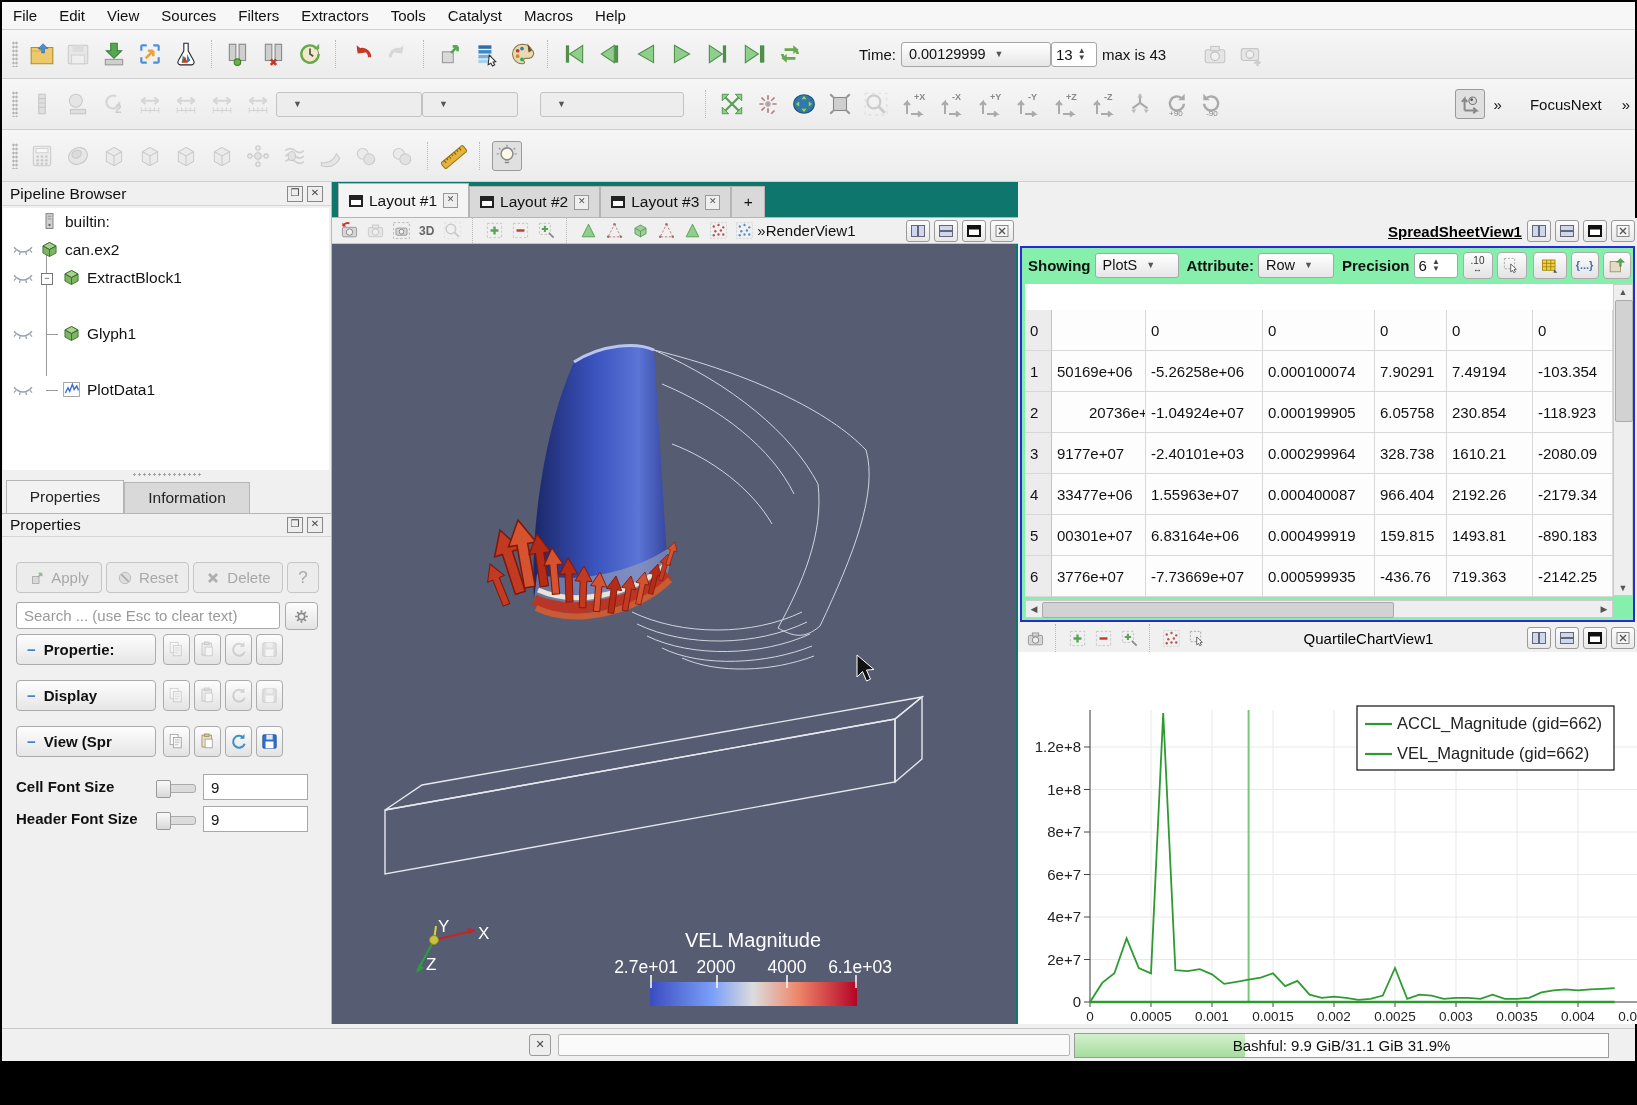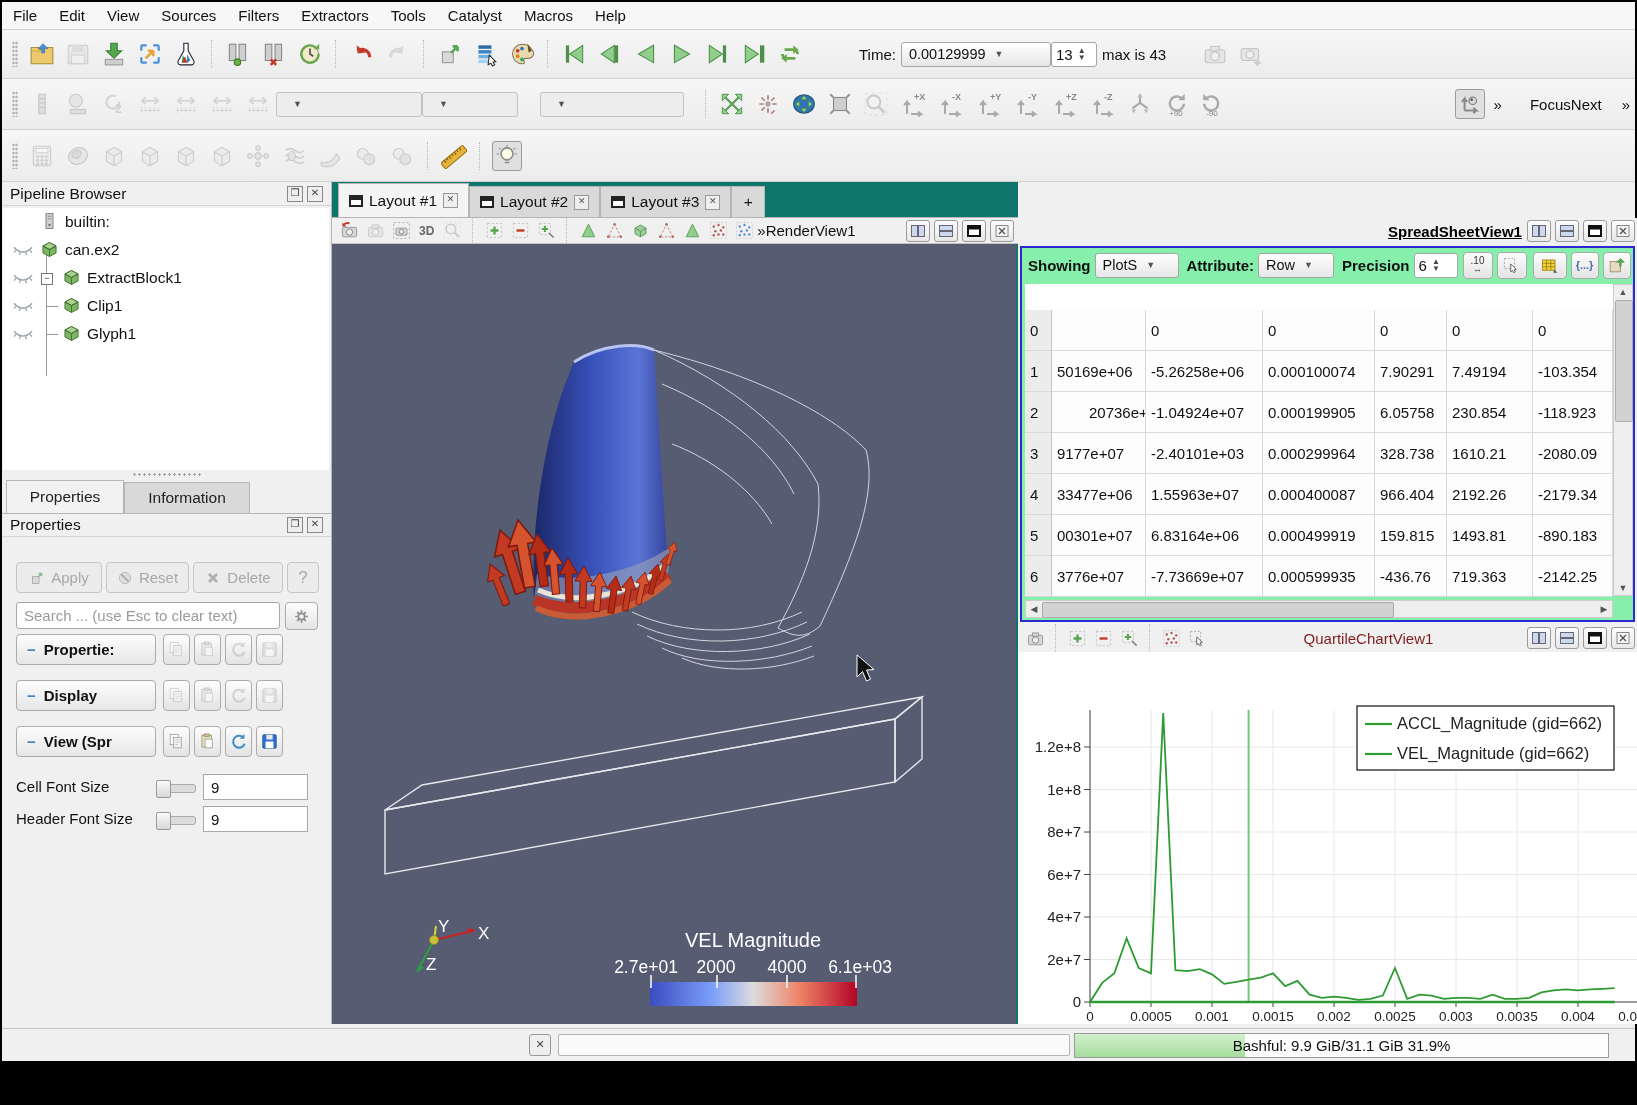--- a/index.html
+++ b/index.html
@@ -61,21 +61,21 @@
   .btn svg{width:16px;height:16px;}
   .searchbox{position:absolute;height:27px;background:#fff;border:1px solid #a8a8a8;border-radius:3px;
              font-size:15px;color:#9a9a9a;display:flex;align-items:center;padding:0 7px;box-sizing:border-box;}
   .secbtn{position:absolute;height:31px;background:linear-gradient(#fdfdfd,#e6e6e6);border:1px solid #ababab;border-radius:4px;
           display:flex;align-items:center;font-size:15px;font-weight:bold;color:#111;padding:0 10px;box-sizing:border-box;gap:8px;}
   .secbtn .dash{color:#3d7fc1;font-weight:bold;}
   .minibtn{position:absolute;width:27px;height:31px;background:linear-gradient(#fdfdfd,#e3e3e3);
            border:1px solid #ababab;border-radius:4px;display:flex;align-items:center;justify-content:center;box-sizing:border-box;}
   .minibtn svg{width:19px;height:19px;}
   .minibtn.off svg{opacity:.45;filter:grayscale(.9);}
-  .fldlabel{position:absolute;font-size:15px;color:#111;}
+  .fldlabel{position:absolute;font-size:15px;color:#111;font-weight:bold;}
   .slider{position:absolute;width:37px;height:7px;background:#dcdcdc;border:1px solid #aaa;border-radius:3px;}
   .slider .knob{position:absolute;left:-2px;top:-5px;width:13px;height:16px;background:linear-gradient(#fafafa,#d8d8d8);border:1px solid #999;border-radius:2px;}
   .fldinput{position:absolute;height:26px;background:#fff;border:1px solid #a8a8a8;font-size:15px;color:#111;
             display:flex;align-items:center;padding:0 7px;box-sizing:border-box;}
   
   #centerpane{position:absolute;left:330px;top:180px;width:686px;height:842px;background:#0f766e;}
   #tabbar{position:absolute;left:0;top:0;width:100%;height:36px;border-bottom:1px solid #b5b5b5;display:flex;align-items:flex-end;padding-left:6px;box-sizing:border-box;}
   .ltab{height:31px;display:flex;align-items:center;gap:6px;padding:0 10px;font-size:15.5px;color:#111;
         border:1px solid #b5b5b5;border-bottom:none;background:#d9d9d9;box-sizing:border-box;}
   .ltab.active{background:#f4f4f4;height:34px;}
@@ -609,45 +609,44 @@
                 <path d="M4 10.5l-2 2.5M9 12.5l-1 3M15 12.5l1 3M20 10.5l2 2.5" stroke="#9aa3ad" stroke-width="1.4"></path>
               </svg></span>
             <span class="expander" style="left: 38px; top: 9px;">−</span>
             <span class="pipe-icon" style="left: 58px; top: 3px;"><svg viewBox="0 0 24 24">
                 <path d="M4.5 8l7.5-4 7.5 4v8l-7.5 4-7.5-4z" fill="#7cb564" stroke="#3e6b2a"></path>
                 <path d="M4.5 8l7.5-4 7.5 4-7.5 4z" fill="#a8d18f" stroke="#3e6b2a"></path>
                 <path d="M4.5 8l7.5 4M12 12v8M19.5 8l-7.5 4" stroke="#3e6b2a" fill="none"></path>
               </svg></span>
             <span class="pipe-label" style="left: 84px;">ExtractBlock1</span>
           </div>
-          <div class="pipe-row" style="top: 84px;">
-            <span class="pipe-eye"><svg viewBox="0 0 24 20">
-                <path d="M2 7c6 7 14 7 20 0" fill="none" stroke="#9aa3ad" stroke-width="1.6"></path>
-                <path d="M4 10.5l-2 2.5M9 12.5l-1 3M15 12.5l1 3M20 10.5l2 2.5" stroke="#9aa3ad" stroke-width="1.4"></path>
-              </svg></span>
-            <span class="connector" style="left: 43px; top: 14px; width: 12px; border-top: 1px solid rgb(153, 153, 153);"></span>
-            <span class="pipe-icon" style="left: 58px; top: 3px;"><svg viewBox="0 0 24 24">
-                <path d="M4.5 8l7.5-4 7.5 4v8l-7.5 4-7.5-4z" fill="#7cb564" stroke="#3e6b2a"></path>
-                <path d="M4.5 8l7.5-4 7.5 4-7.5 4z" fill="#a8d18f" stroke="#3e6b2a"></path>
-                <path d="M4.5 8l7.5 4M12 12v8M19.5 8l-7.5 4" stroke="#3e6b2a" fill="none"></path>
-              </svg></span>
-            <span class="pipe-label" style="left: 84px;">Clip1</span>
-          </div>
           <div class="pipe-row" style="top: 112px;">
             <span class="pipe-eye"><svg viewBox="0 0 24 20">
                 <path d="M2 7c6 7 14 7 20 0" fill="none" stroke="#9aa3ad" stroke-width="1.6"></path>
                 <path d="M4 10.5l-2 2.5M9 12.5l-1 3M15 12.5l1 3M20 10.5l2 2.5" stroke="#9aa3ad" stroke-width="1.4"></path>
               </svg></span>
             <span class="connector" style="left: 43px; top: 14px; width: 12px; border-top: 1px solid rgb(153, 153, 153);"></span>
             <span class="pipe-icon" style="left: 58px; top: 3px;"><svg viewBox="0 0 24 24">
                 <path d="M4.5 8l7.5-4 7.5 4v8l-7.5 4-7.5-4z" fill="#7cb564" stroke="#3e6b2a"></path>
                 <path d="M4.5 8l7.5-4 7.5 4-7.5 4z" fill="#a8d18f" stroke="#3e6b2a"></path>
                 <path d="M4.5 8l7.5 4M12 12v8M19.5 8l-7.5 4" stroke="#3e6b2a" fill="none"></path>
               </svg></span>
             <span class="pipe-label" style="left: 84px;">Glyph1</span>
+          </div>
+          <div class="pipe-row" style="top: 168px;">
+            <span class="pipe-eye"><svg viewBox="0 0 24 20">
+                <path d="M2 7c6 7 14 7 20 0" fill="none" stroke="#9aa3ad" stroke-width="1.6"></path>
+                <path d="M4 10.5l-2 2.5M9 12.5l-1 3M15 12.5l1 3M20 10.5l2 2.5" stroke="#9aa3ad" stroke-width="1.4"></path>
+              </svg></span>
+            <span class="connector" style="left: 43px; top: 14px; width: 12px; border-top: 1px solid rgb(153, 153, 153);"></span>
+            <span class="pipe-icon" style="left: 58px; top: 3px;"><svg viewBox="0 0 24 24">
+                <rect x="3" y="4" width="18" height="16" fill="#fff" stroke="#999"></rect>
+                <path d="M5 16l3-6 2 4 3-8 2 6 3-4 2 5" stroke="#3a6fd8" stroke-width="1.6" fill="none"></path>
+              </svg></span>
+            <span class="pipe-label" style="left: 84px;">PlotData1</span>
           </div>
         </div>
 
     <div class="abs" style="left:130px;top:290px;width:70px;height:5px;background-image:radial-gradient(#a5a5a5 1px,transparent 1.2px);background-size:5px 5px;"></div>
 
     <div class="ptab active" style="left:4px;top:298px;width:118px;">
           <span>Properties</span>
         </div>
     <div class="ptab" style="left:122px;top:300px;width:126px;">
           <span>Information</span>
@@ -1259,21 +1258,21 @@
                 <rect x="2" y="2" width="20" height="20" fill="none" stroke="#ccc" stroke-dasharray="2.5 2"></rect>
               </svg>
             </span>
             <span class="ticon sm">
               <svg viewBox="0 0 24 24">
                 <rect x="3" y="3" width="13" height="13" fill="none" stroke="#9a9a9a" stroke-dasharray="2.5 2"></rect>
                 <path d="M11 10l7 7-2.8.4L17 20l-2.2 1-1.3-2.8L11 20z" fill="#fff" stroke="#444"></path>
               </svg>
             </span>
           </span>
-      <span style="margin-left:auto;font-size:15px;color:#7f1d1d;">QuartileChartView1</span>
+      <span style="margin-left:auto;font-size:15px;color:#000000;">QuartileChartView1</span>
       <span class="wbtns" id="chartbtns">
             <span class="wbtn">
               <svg viewBox="0 0 14 12">
                 <rect x="0.5" y="0.5" width="6" height="11" fill="#cdd8ee" stroke="#667"></rect>
                 <rect x="7.5" y="0.5" width="6" height="11" fill="#cdd8ee" stroke="#667"></rect>
               </svg>
             </span>
             <span class="wbtn">
               <svg viewBox="0 0 14 12">
                 <rect x="0.5" y="0.5" width="13" height="5" fill="#cdd8ee" stroke="#667"></rect>

